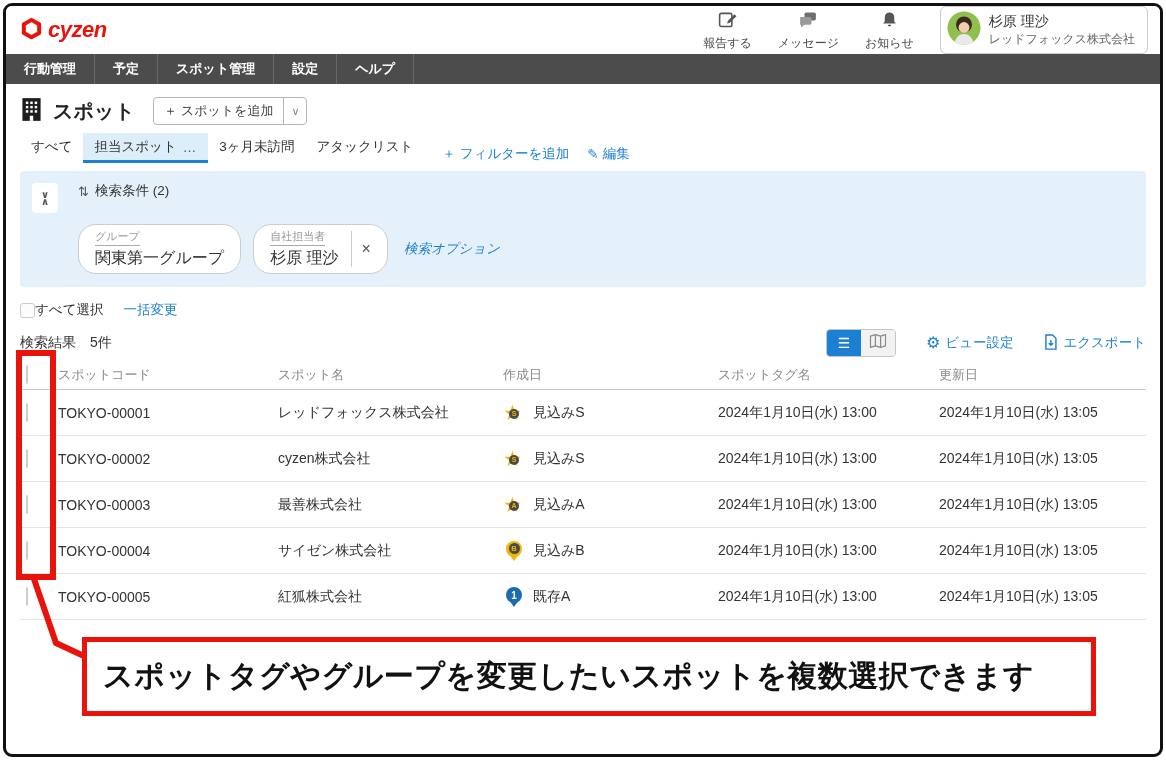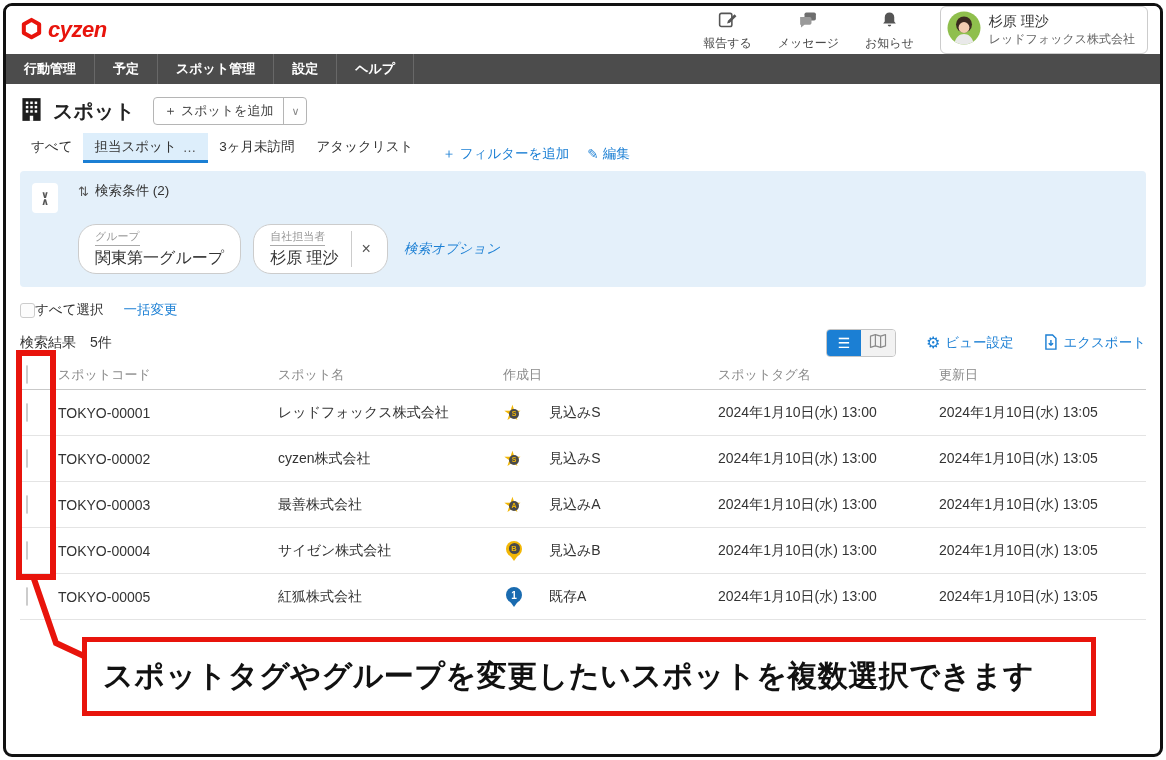--- a/index.html
+++ b/index.html
@@ -75,21 +75,21 @@
   .gear-glyph { font-size:16px; line-height:16px; }
 
   
   .table { margin-top:4px; }
   .grid-row { display:grid; grid-template-columns:38px 220px 225px 215px 221px 1fr; align-items:center; }
   .thead { height:29px; border-bottom:1px solid #c9c9c9; }
   .thead .col { font-size:13px; color:#8a8a8a; }
   .trow { height:46px; border-bottom:1px solid #e4e4e4; }
   .cell { font-size:14px; color:#333; }
   .cb-cell { padding-left:6px; }
-  .tag-cell { display:flex; align-items:center; gap:24px; }
+  .tag-cell { display:flex; align-items:center; gap:8px; }
 
   
   .tag-wrap { position:relative; width:22px; height:22px; flex:none; }
   .tag-wrap[data-icon="star"] .tag-shape::before { content:"★"; color:#f2b705; font-size:21px; line-height:22px; }
   .tag-wrap[data-icon="star"] .tag-badge { position:absolute; top:7px; left:6px; width:10px; height:10px;
         background:#4a4a4a; color:#f2b705; border-radius:50%; font-size:7px; line-height:10px;
         text-align:center; font-weight:bold; }
   .tag-wrap[data-icon="pin-yellow"] .tag-shape,
   .tag-wrap[data-icon="pin-blue"] .tag-shape { position:absolute; top:1px; left:3px; width:16px; height:16px; border-radius:50%; }
   .tag-wrap[data-icon="pin-yellow"] .tag-shape { background:#f2b705; }

